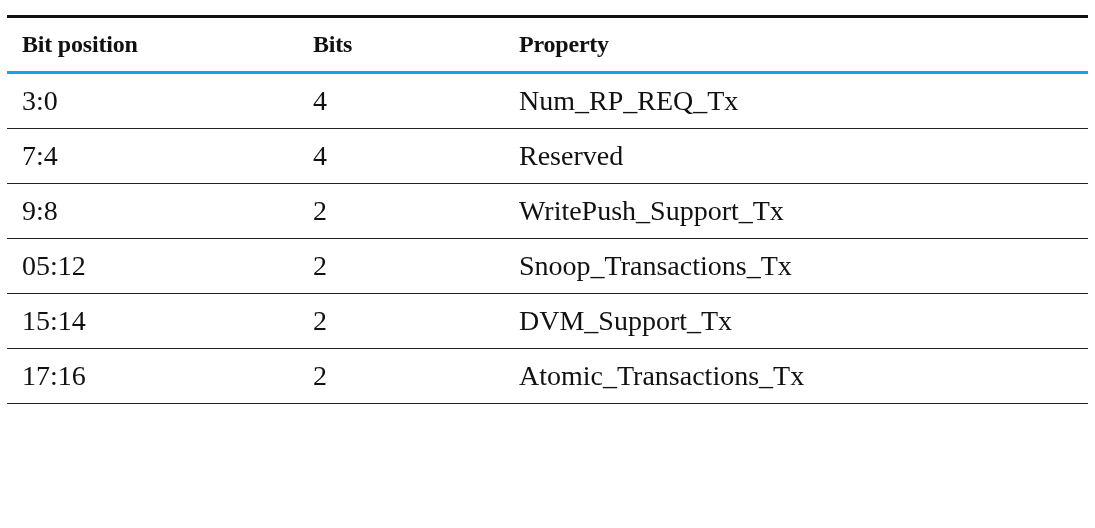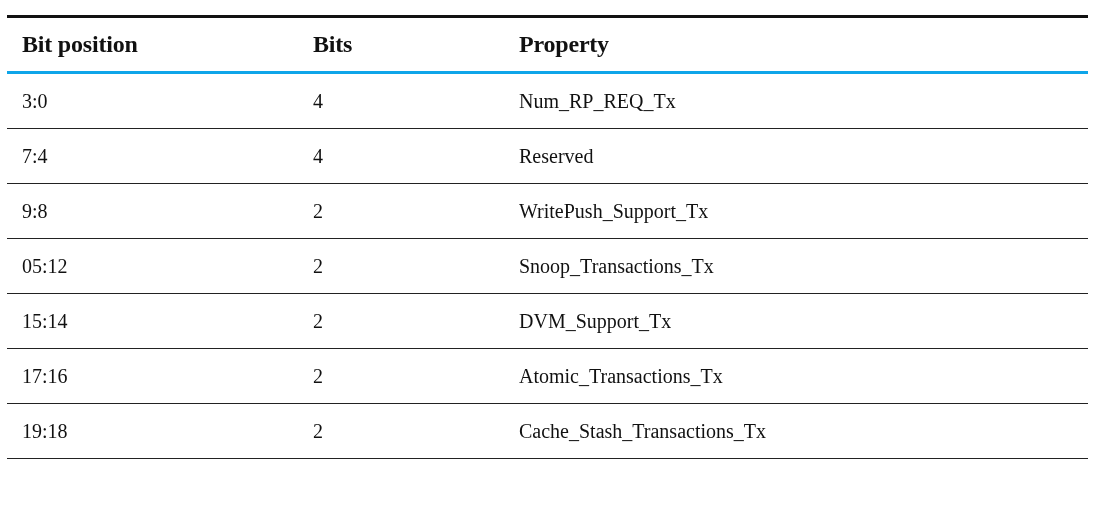--- a/index.html
+++ b/index.html
@@ -41,21 +41,21 @@
     }
     th {
       height: 53px;
       font-weight: bold;
       font-size: 24px;
       letter-spacing: -0.2px;
     }
     td {
       height: 54px;
       font-weight: normal;
-      font-size: 20px;
+      font-size: 28px;
     }
     col.c1 { width: 291px; }
     col.c2 { width: 206px; }
     col.c3 { width: auto; }
   </style>
 </head>
 <body>
 
 <div class="table-wrap">
   <table>
@@ -95,20 +95,15 @@
       <tr>
         <td>15:14</td>
         <td>2</td>
         <td>DVM_Support_Tx</td>
       </tr>
       <tr>
         <td>17:16</td>
         <td>2</td>
         <td>Atomic_Transactions_Tx</td>
       </tr>
-      <tr>
-        <td>19:18</td>
-        <td>2</td>
-        <td>Cache_Stash_Transactions_Tx</td>
-      </tr>
     </tbody>
   </table>
 </div>
 
 </body></html>

